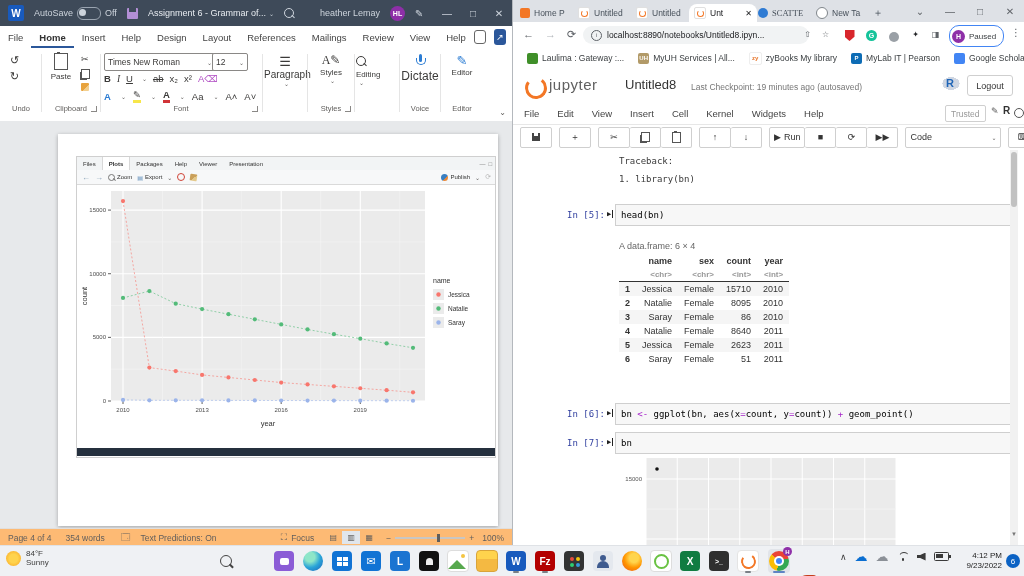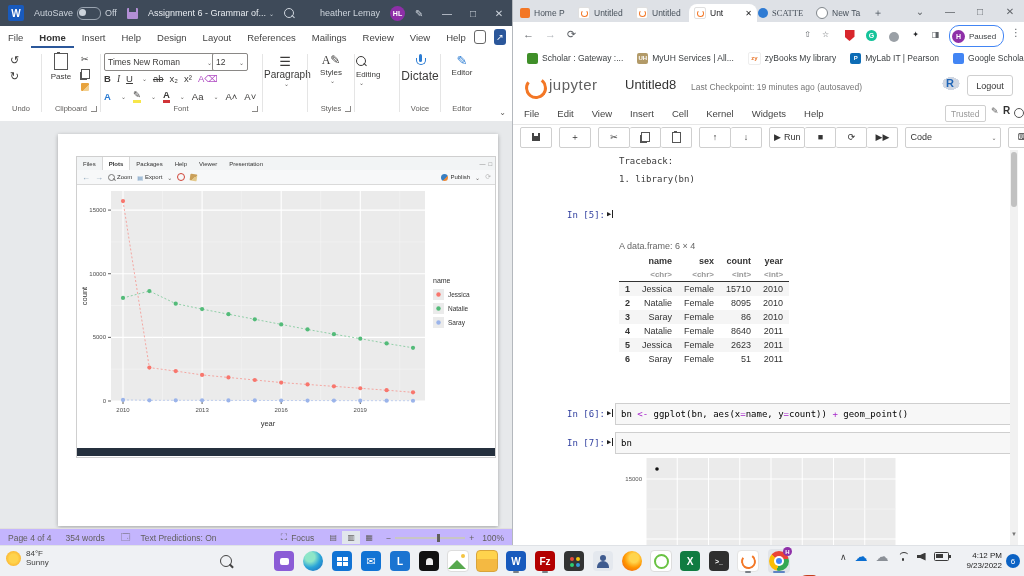--- a/index.html
+++ b/index.html
@@ -52,21 +52,21 @@
   .rs-toolbar{left:0;top:13px;width:100%;height:14px;background:#f7f8f9;border-bottom:1px solid #dadada;font-size:6px;color:#333;}
   .rs-ico{margin-left:5px;display:inline-flex;align-items:center;gap:2px;}
   .rs-arrow{color:#8aa2b8;font-size:8px;}
   .minilens{display:inline-block;width:5px;height:5px;border:1px solid #777;border-radius:50%;position:relative;}
   .minilens::after{content:"";position:absolute;left:4px;top:4.5px;width:3px;height:1px;background:#777;transform:rotate(45deg);}
   .redring{display:inline-block;width:6px;height:6px;border:1.4px solid #d04437;border-radius:50%;}
   .broom{display:inline-block;width:7px;height:7px;background:linear-gradient(135deg,#caa05a 55%,#e4c98c 55%);transform:rotate(8deg);border-radius:1px;}
   .pubdot{display:inline-block;width:7px;height:7px;border-radius:50%;background:linear-gradient(135deg,#3a7fc1 58%,#e8883a 58%);}
   .gearsm{color:#b9b9b9;font-size:7px;}
   .darkstrip{left:0;top:291px;width:100%;height:8px;background:#25303e;}
-  .w-status{left:0;top:528px;width:512px;height:17px;background:#c4b5fd;border-top:1px solid #e1dfdd;font-size:8.5px;color:#605e5c;}
+  .w-status{left:0;top:528px;width:512px;height:17px;background:#fdba74;border-top:1px solid #e1dfdd;font-size:8.5px;color:#605e5c;}
   .viewbox{width:18px;height:13px;display:flex;align-items:center;justify-content:center;font-size:8px;color:#605e5c;}
   .viewbox.active{background:#e1e6ec;}
   .zslider{width:70px;height:2px;background:#c8c6c4;position:relative;margin:0 4px;}
   .zslider::before{content:"";position:absolute;left:60%;top:-3px;width:3px;height:8px;background:#605e5c;}
 
   
   #chrome{left:512px;top:0;width:512px;height:545px;background:#fff;border-left:1px solid #b4b8bd;}
   .c-tabstrip{left:0;top:0;width:512px;height:22px;background:#dee1e6;}
   .c-tab{position:absolute;top:4px;height:18px;display:flex;align-items:center;font-size:8.5px;color:#47505a;padding:0 5px;width:52px;}
   .c-tab .tlabel{flex:1;margin-left:4px;}
@@ -526,20 +526,24 @@
         <span>—</span>
         <span>□</span>
         <span>✕</span>
       </div>
     </div>
 
     <div class="abs c-addr">
       <span class="abs" style="left:10px;top:6px;font-size:11px">←</span>
       <span class="abs" style="left:32px;top:6px;font-size:11px;color:#b0b4b9">→</span>
       <span class="abs" style="left:54px;top:6px;font-size:11px">⟳</span>
+      <div class="omni">
+        <span class="iinfo">i</span>
+        <span class="ell" style="flex:1">localhost:8890/notebooks/Untitled8.ipyn...</span>
+      </div>
       <span class="abs extico" style="left:288px;top:6px">⇧</span>
       <span class="abs extico" style="left:306px;top:6px">☆</span>
       <span class="abs extico" style="left:330px;top:7px">
           <span class="shieldred"></span>
         </span>
       <span class="abs extico" style="left:352px;top:7px">
           <span class="gcircle">G</span>
         </span>
       <span class="abs extico" style="left:374px;top:8px">
           <span class="grayico"></span>
@@ -550,21 +554,21 @@
         <span class="pavatar">H</span>
         <span>Paused</span>
       </div>
       <span class="abs" style="left:498px;top:5px;font-size:10px">⋮</span>
     </div>
 
     <div class="abs c-bookmarks flex">
       <div id="c-bookmarks" class="flex" style="height:100%">
           <div class="bm">
             <span class="bmico" style="background: rgb(63, 143, 41);"></span>
-            <span class="ell">Scholar : Gateway :...</span>
+            <span class="ell">Laulima : Gateway :...</span>
           </div>
           <div class="bm">
             <span class="bmico" style="background: rgb(178, 154, 104);">UH</span>
             <span class="ell">MyUH Services | All...</span>
           </div>
           <div class="bm">
             <span class="bmico" style="background: rgb(255, 255, 255); color: rgb(232, 118, 44); border: 1px solid rgb(238, 238, 238);">zy</span>
             <span class="ell">zyBooks My library</span>
           </div>
           <div class="bm">
@@ -645,20 +649,23 @@
           <span class="jbtn">⌨</span>
         </div>
     </div>
 
     <div class="abs j-content mono">
       <div class="errline" style="top:6px">Traceback:</div>
       <div class="errline" style="top:24px">1. library(bn)</div>
 
       <div class="prompt" style="left:26px;top:60px">In [5]:</div>
       <span class="runmark" style="left:94px;top:60px">▶</span>
+      <div class="codebox" style="top:54px">
+          <span>head(bn)</span>
+        </div>
 
       <div class="dfcap" style="top:91px;font-family:'Liberation Sans',sans-serif">A data.frame: 6 × 4</div>
       <table id="df-table" style="top:104px;font-family:'Liberation Sans',sans-serif">
           <thead>
             <tr>
               <th></th>
               <th>name</th>
               <th>sex</th>
               <th>count</th>
               <th>year</th>
@@ -713,21 +720,21 @@
               <td>Female</td>
               <td>51</td>
               <td>2011</td>
             </tr>
           </tbody>
         </table>
 
       <div class="prompt" style="left:26px;top:259px">In [6]:</div>
       <span class="runmark" style="left:94px;top:259px">▶</span>
       <div class="codebox" style="top:253px">
-          <span id="code-in6"><span>bn </span><span class="op">&lt;-</span><span> ggplot(bn, aes(x</span><span class="op">=</span><span>name, y</span><span class="op">=</span><span>count)) </span><span class="op">+</span><span> geom_point()</span></span>
+          <span id="code-in6"><span>bn </span><span class="op">&lt;-</span><span> ggplot(bn, aes(x</span><span class="op">=</span><span>count, y</span><span class="op">=</span><span>count)) </span><span class="op">+</span><span> geom_point()</span></span>
         </div>
 
       <div class="prompt" style="left:26px;top:288px">In [7]:</div>
       <span class="runmark" style="left:94px;top:288px">▶</span>
       <div class="codebox" style="top:282px">
           <span>bn</span>
         </div>
 
       <div id="mini-chart" class="abs" style="left:96px;top:306px;width:320px;height:89px"><svg width="320" height="89">
             <rect x="37" y="2" width="250" height="87" fill="#ebebeb"></rect>

